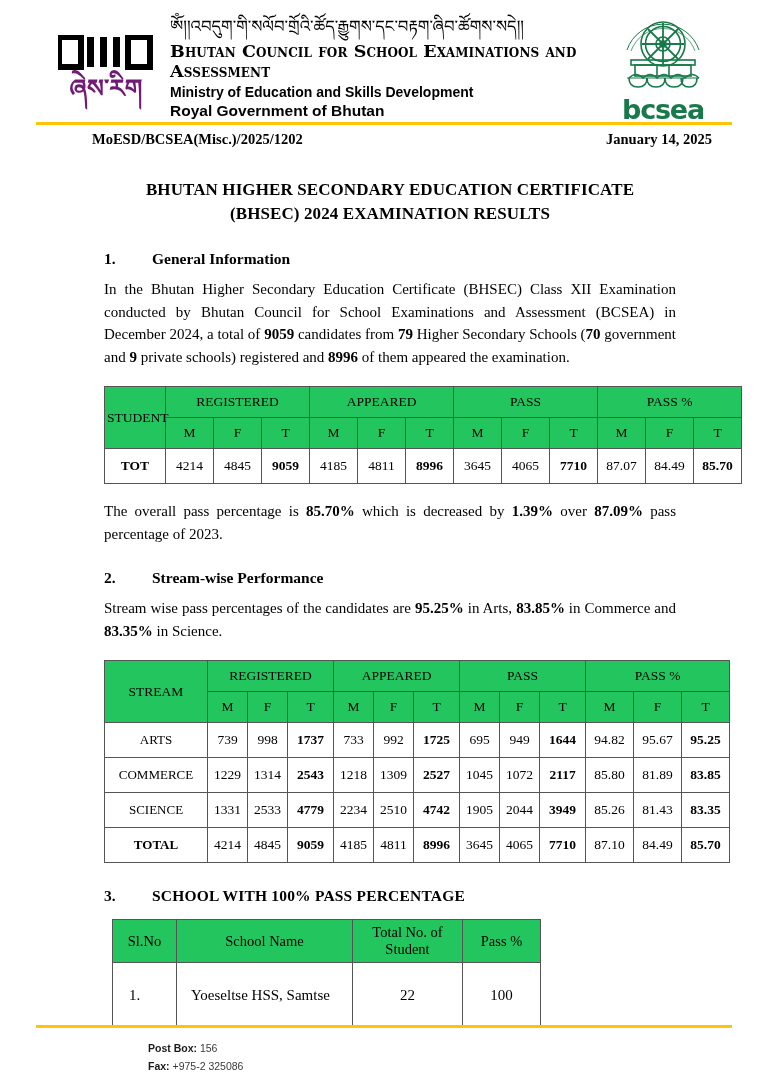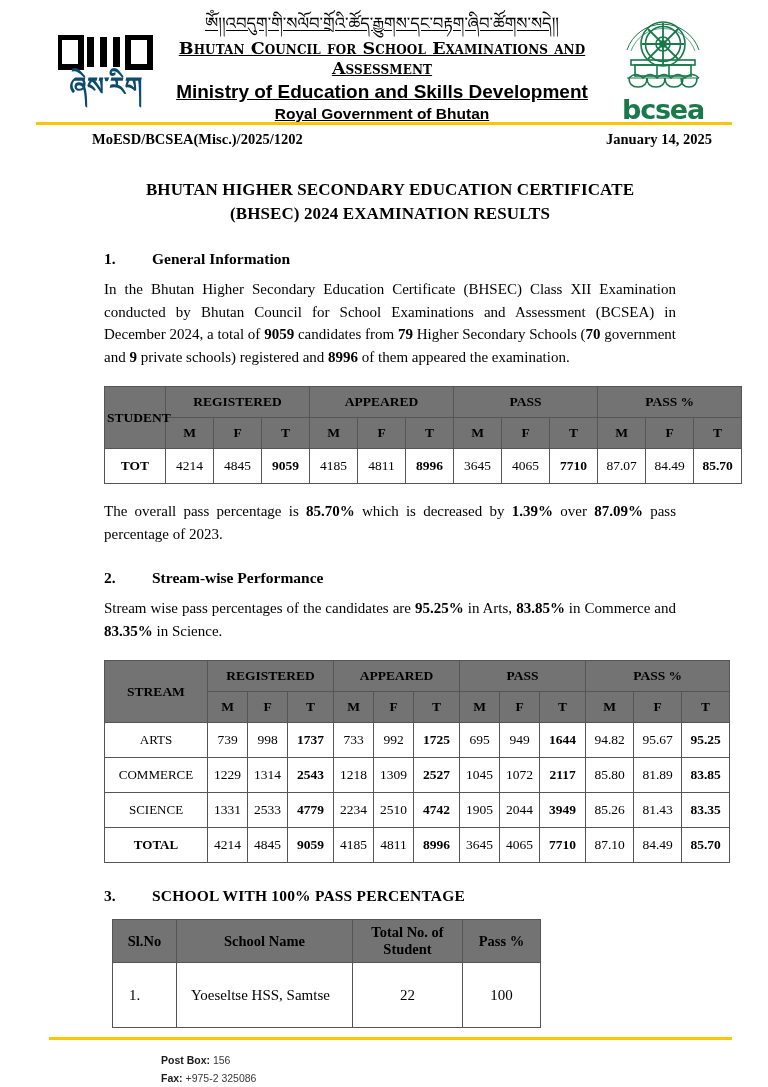--- a/index.html
+++ b/index.html
@@ -34,54 +34,53 @@
 
   .lh-left {
     width: 120px;
     flex: 0 0 120px;
     display: flex;
     flex-direction: column;
     align-items: center;
     justify-content: center;
   }
   .dz-mark {
-    font-family: Liberation Mono, monospace;
+    font-family: Liberation Sans, sans-serif;
     font-weight: bold;
     line-height: 1;
-    color: #0c4a6e;
+    color: #701a75;
   }
   .dz-mark-bot {
     font-size: 25px;
     margin-top: 1px;
   }
 
   .lh-center {
     flex: 1 1 auto;
-    text-align: center;
+    text-align: left;
     padding: 0 4px;
-    text-decoration: underline;
   }
   .lh-dzongkha {
     font-family: "DejaVu Sans", sans-serif;
     font-size: 16.5px;
     line-height: 1.35;
     margin: 0 0 2px 0;
     white-space: nowrap;
   }
   .lh-council {
     font-family: "DejaVu Serif", "Liberation Serif", serif;
     font-size: 17.5px;
     font-weight: bold;
     letter-spacing: 0.1px;
     margin: 0 0 3px 0;
     font-variant: small-caps;
   }
   .lh-ministry {
     font-family: "Liberation Sans", sans-serif;
-    font-size: 19px;
+    font-size: 14px;
     font-weight: bold;
     margin: 0 0 2px 0;
   }
   .lh-govt {
     font-family: "Liberation Sans", sans-serif;
     font-size: 15.5px;
     font-weight: bold;
     margin: 0;
   }
 
@@ -164,22 +163,22 @@
     table-layout: fixed;
   }
   table.dt td, table.dt th {
     border: 1px solid #555;
     text-align: center;
     vertical-align: middle;
     padding: 4px 2px;
     background: #ffffff;
   }
   table.dt th {
-    background: #737373;
-    font-weight: bold;
+    background: #22c55e;
+    font-weight: normal;
   }
   td.tcol, th.tcol {
     background: #c6c6c6;
     font-weight: bold;
   }
   th.tcol { background: #cbcbcb; }
   td.rowlabel {
     text-align: left;
     padding-left: 9px;
   }
@@ -207,24 +206,24 @@
   
   #table-schools { width: 412px; }
   #table-schools th { height: 34px; font-size: 14.5px; }
   #table-schools td { height: 56px; font-size: 15px; }
   #table-schools td.sl { text-align: left; padding-left: 16px; }
   #table-schools td.sname { text-align: left; padding-left: 14px; }
 
   
   .footer {
     position: absolute;
-    left: 13px;
+    left: 0;
     right: 0;
     bottom: 0;
-    padding-bottom: 0;
+    padding-bottom: 12px;
   }
   .footer .gold-rule { margin: 0 36px 12px 36px; }
   .footer-cols {
     display: flex;
     padding: 0 60px 0 148px;
     font-family: "Liberation Sans", "DejaVu Sans", sans-serif;
     font-size: 10.5px;
     color: #3a3a3a;
     line-height: 1.65;
   }

